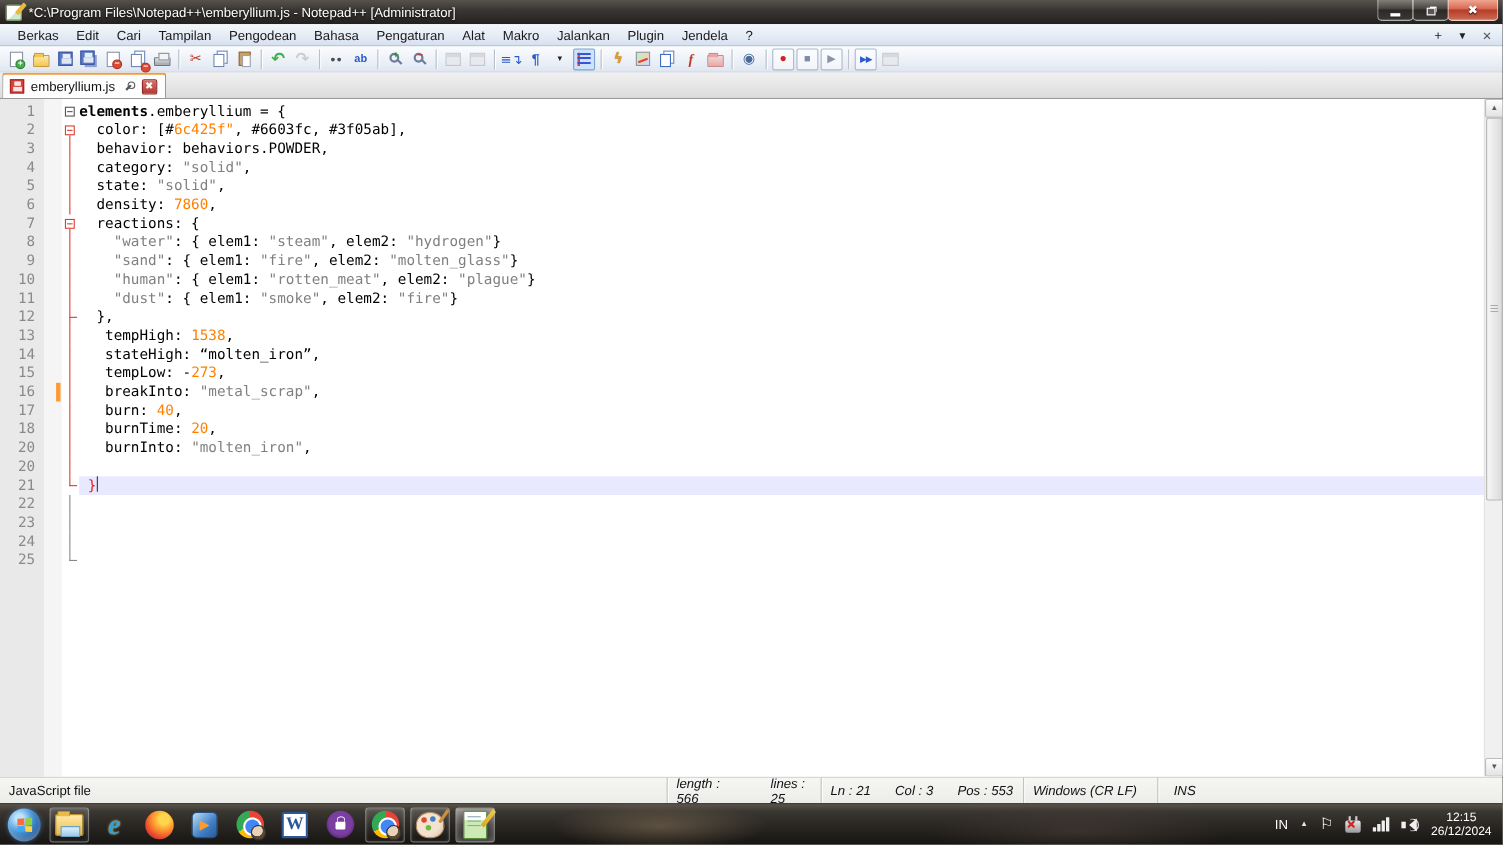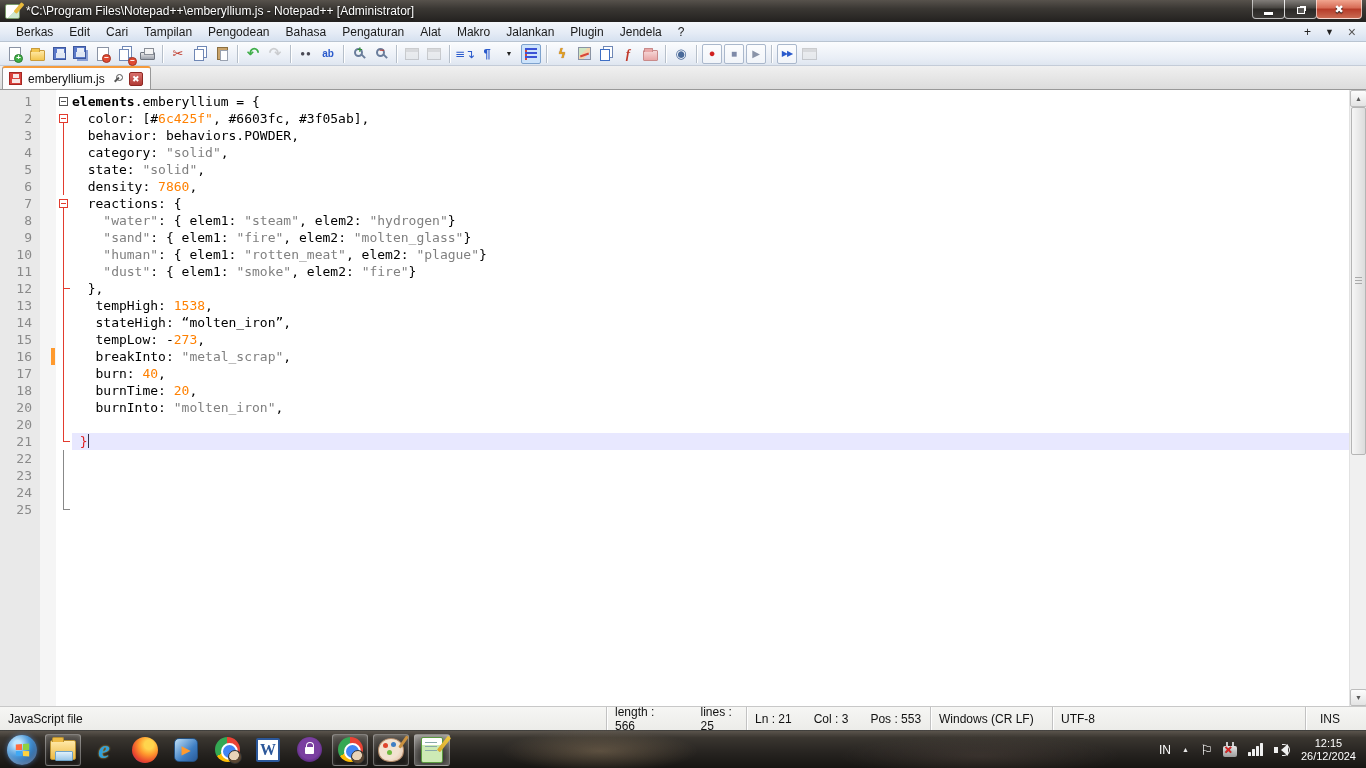--- a/index.html
+++ b/index.html
@@ -105,21 +105,21 @@
   #vscroll { position:absolute; right:0; top:0; bottom:0; width:17px; background:#f0f0f0; border-left:1px solid #e2e2e2; }
   .sbtn { position:absolute; left:0; width:17px; height:17px; background:linear-gradient(#fdfdfd,#e3e3e3); border:1px solid #bdbdbd; border-radius:2px; color:#5a5a5a; font-size:7px; display:flex; align-items:center; justify-content:center; }
   #sb-up { top:0; } #sb-down { bottom:0; }
   #sb-thumb { position:absolute; left:1px; top:17px; width:15px; height:348px; background:linear-gradient(90deg,#f6f6f6,#dcdcdc); border:1px solid #b5b5b5; border-radius:2px; }
   #sb-thumb::after { content:""; position:absolute; left:3px; right:3px; top:50%; height:7px; margin-top:-4px;
                      background:repeating-linear-gradient(#aaa 0 1px, transparent 1px 3px); }
 
   
   #statusbar { height:24px; background:linear-gradient(#f6f6f4,#ecece9); border-top:1px solid #c8c8c8; display:flex; font-size:12px; color:#111; align-items:center; }
   .st-cell { height:100%; display:flex; align-items:center; padding-left:8px; gap:26px; position:relative; flex:none; }
-  .st-cell + .st-cell { border-left:1px solid #c2c2c2; box-shadow:inset 1px 0 0 #fff; }
+  .st-cell + .st-cell { border-left:1px solid #c2c2c2; box-shadow:inset 1px 0 0 #fff;font-style:italic; }
 
   
   #taskbar { height:38px; background:
       radial-gradient(140px 30px at 600px 20px, rgba(190,160,120,.35), transparent 70%),
       radial-gradient(200px 30px at 980px 25px, rgba(120,100,90,.25), transparent 70%),
       linear-gradient(#5a544c 0%, #3a3630 18%, #262320 60%, #171512 100%);
     display:flex; align-items:center; position:relative; border-top:1px solid rgba(255,255,255,.18); }
   #task-apps { display:flex; align-items:center; height:100%; padding-left:4px; gap:5px; }
   .tapp { width:36px; height:32px; display:flex; align-items:center; justify-content:center; border-radius:3px; border:1px solid transparent; }
   .tapp.framed { border-color:rgba(255,255,255,.35); background:linear-gradient(rgba(255,255,255,.16), rgba(255,255,255,.04) 50%, rgba(0,0,0,.12)); box-shadow:inset 0 0 4px rgba(255,255,255,.15); }
@@ -384,23 +384,20 @@
       <span>lines : 25</span>
     </div>
     <div class="st-cell" style="width:184px; gap:22px;">
       <span>Ln : 21</span>
       <span>Col : 3</span>
       <span>Pos : 553</span>
     </div>
     <div class="st-cell" style="width:122px;">
         <span>Windows (CR LF)</span>
       </div>
-    <div class="st-cell" style="width:253px;">
-        <span>UTF-8</span>
-      </div>
     <div class="st-cell" style="flex:1; padding-left:14px;">
         <span>INS</span>
       </div>
   </div>
 
   <div id="taskbar">
     <div id="task-apps">
         <div class="tapp">
           <div class="orb">
             <div class="flag">

